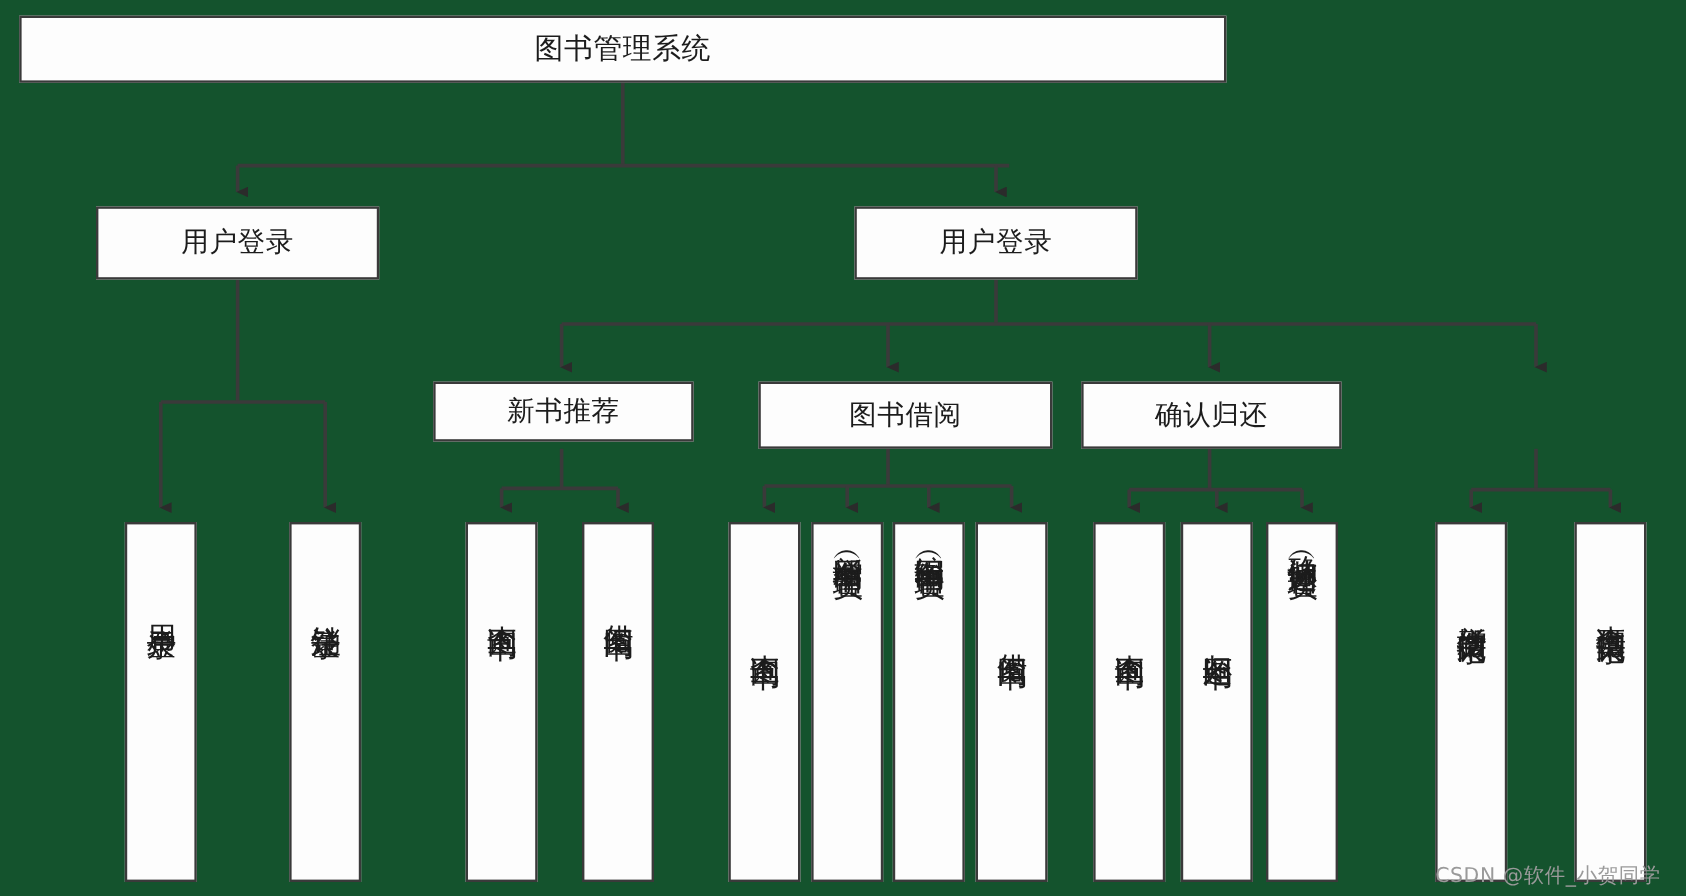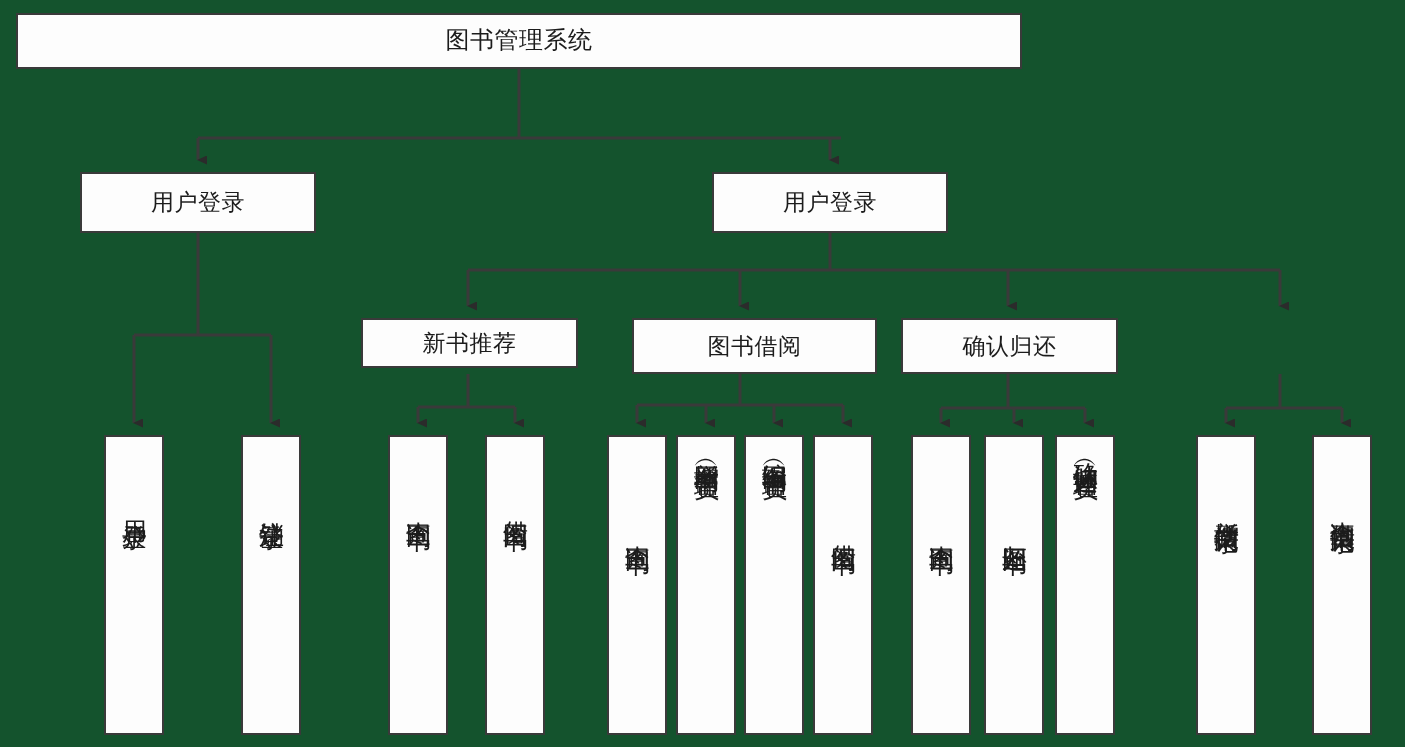--- a/index.html
+++ b/index.html
@@ -183,14 +183,15 @@
     <span class="label">确认归还（管理员）</span>
   </div>
 
   <div class="node v-node mid" style="left:1196px; top:435px; width:60px; height:300px;">
     <span class="label">新增借阅记录</span>
   </div>
   <div class="node v-node mid" style="left:1312px; top:435px; width:60px; height:300px;">
     <span class="label">查询借阅记录</span>
   </div>
 
+  <div class="watermark" style="left:1196px; top:718px;">CSDN @软件_小贺同学</div>
 
 </div>
 
 </body></html>

